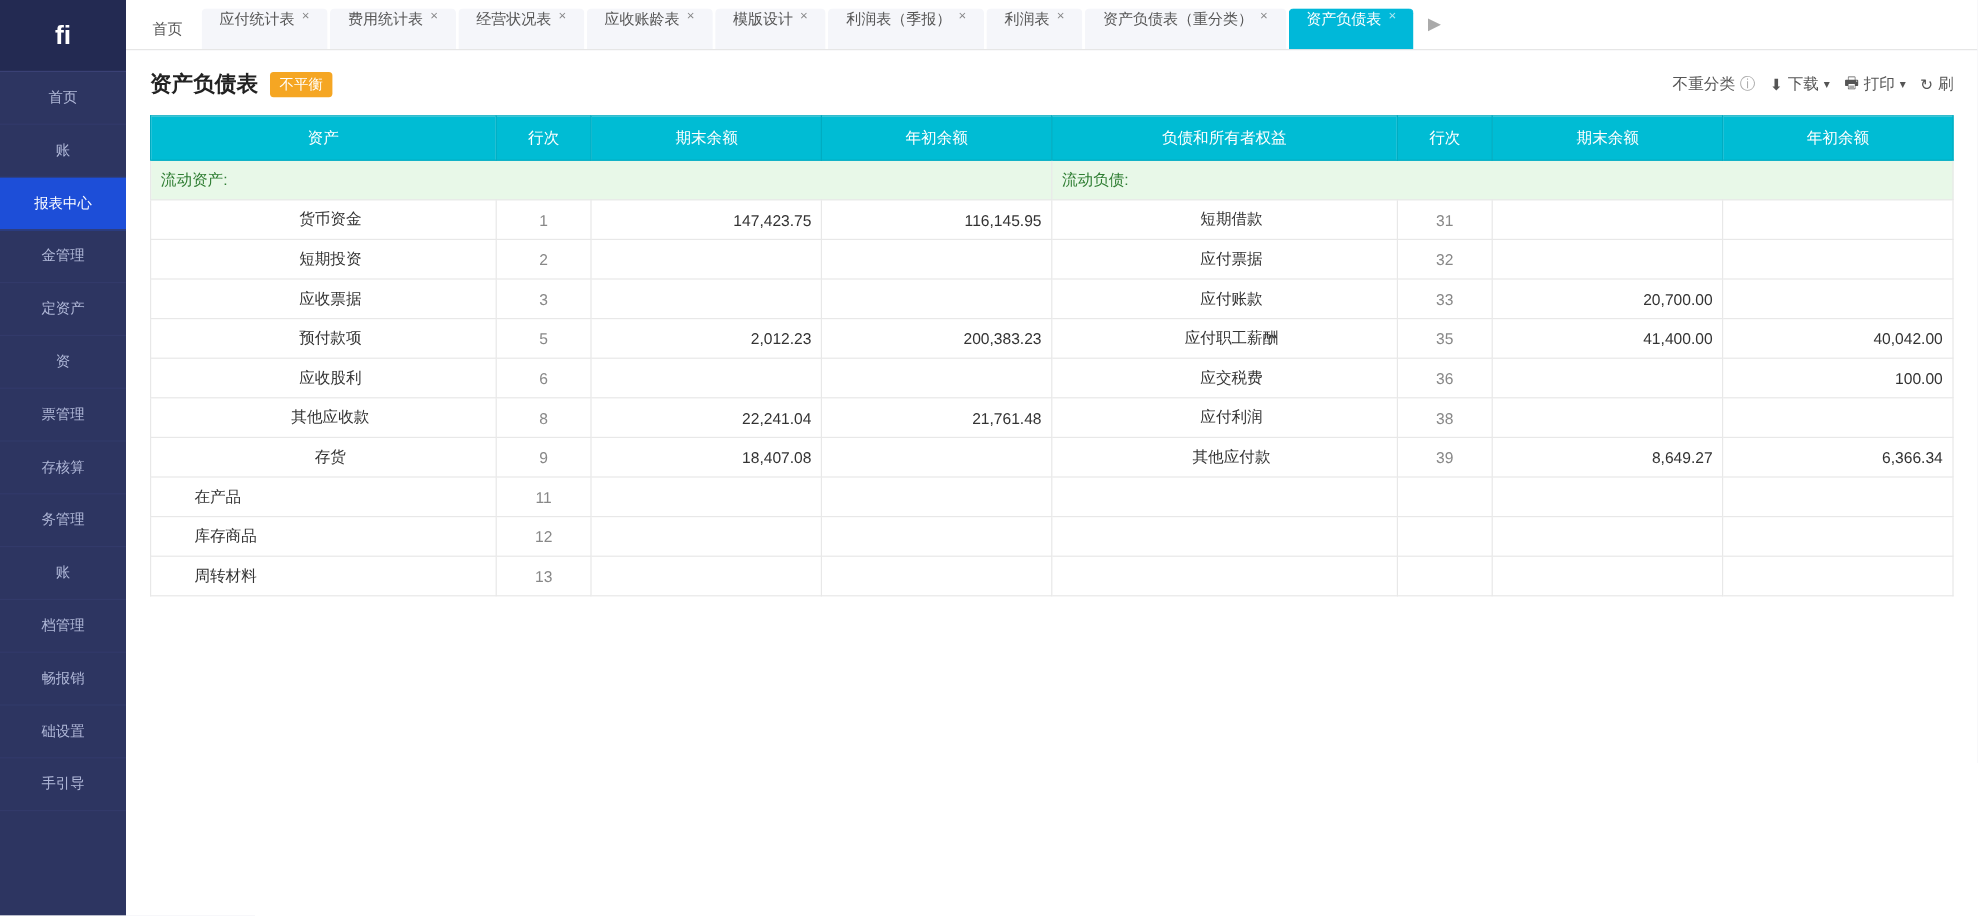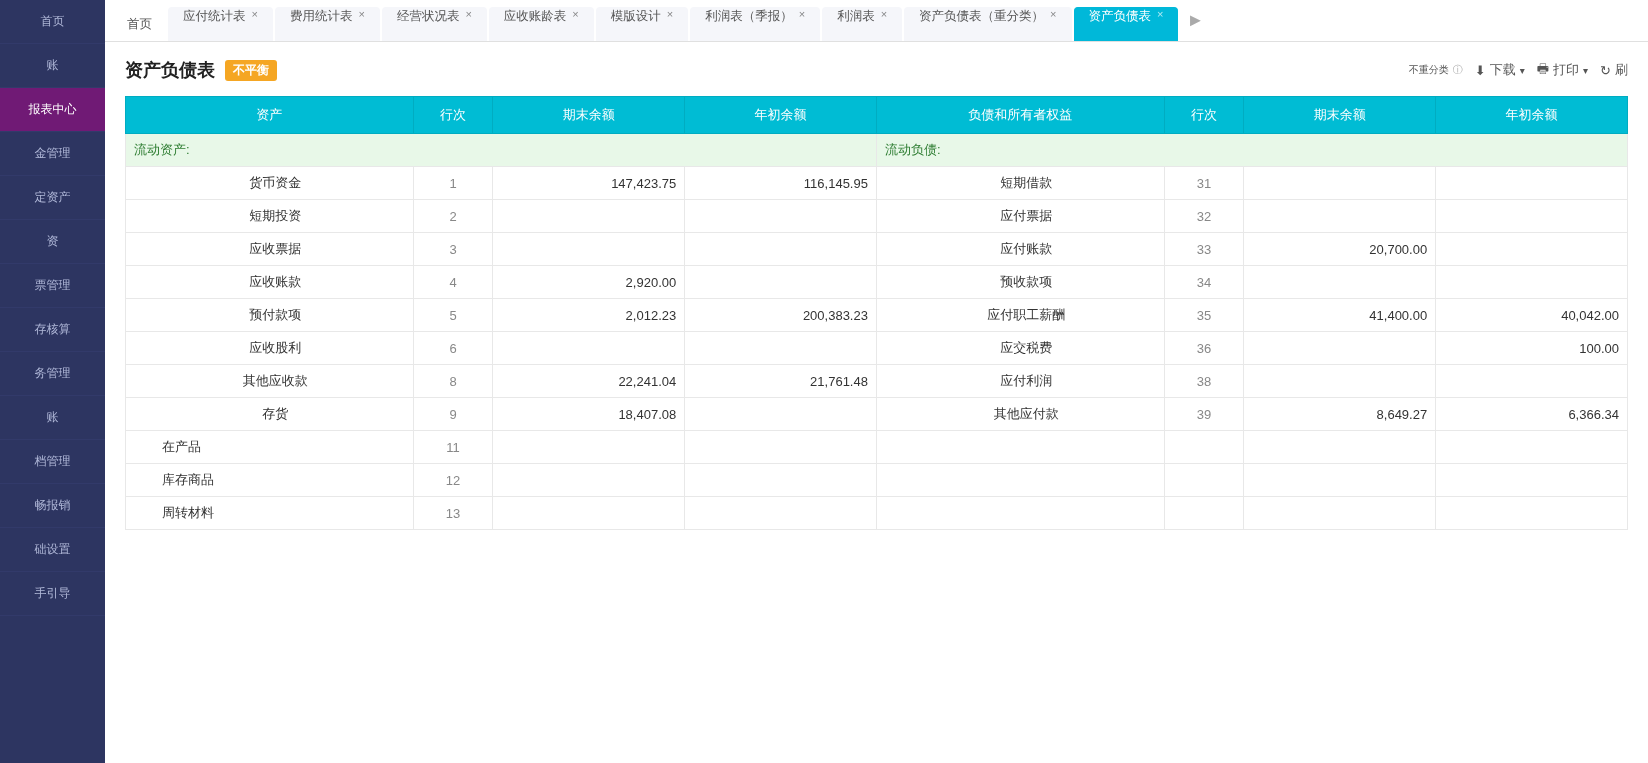--- a/index.html
+++ b/index.html
@@ -28,21 +28,21 @@
       border-bottom: 1px solid #3a4175;
     }
     .sidebar-item {
       padding: 13px 0;
       text-align: center;
       font-size: 12px;
       cursor: pointer;
       color: #b0b8d8;
       border-bottom: 1px solid #323a6a;
     }
-    .sidebar-item.active { background: #701a75; color: #fff; }
+    .sidebar-item.active { background: #1d4ed8; color: #fff; }
 
     
     .main {
       flex: 1;
       display: flex;
       flex-direction: column;
       overflow: hidden;
       background: #f5f6fa;
     }
 
@@ -119,42 +119,41 @@
       font-size: 18px;
       font-weight: bold;
       color: #222;
     }
     .badge-unbalanced {
       background: #f5a623;
       color: #fff;
       font-size: 12px;
       padding: 2px 8px;
       border-radius: 3px;
-      font-weight: bold;
     }
     .page-actions {
       display: flex;
       align-items: center;
       gap: 12px;
       color: #555;
       font-size: 13px;
     }
     .page-actions .action-btn {
       display: flex;
       align-items: center;
       gap: 4px;
       cursor: pointer;
       color: #555;
     }
     .no-classify {
       display: flex;
       align-items: center;
       gap: 4px;
       color: #555;
-      font-size: 10px;
+      font-size: 13px;
     }
 
     
     .report-table {
       width: 100%;
       border-collapse: collapse;
       font-size: 13px;
       border-radius: 26px;
     }
     .report-table th {
@@ -180,20 +179,21 @@
     }
     .report-table td.text-left { text-align: center; padding-left: 20px; }
     .report-table td.text-left-indent { text-align: left; padding-left: 36px; }
     .report-table td.number { text-align: right; }
     .report-table td.row-num { color: #888; }
   </style>
 </head>
 <body>
 
 <div class="sidebar">
+  <div class="sidebar-logo">fi</div>
   <div class="sidebar-item">首页</div>
   <div class="sidebar-item">账</div>
   <div class="sidebar-item active">报表中心</div>
   <div class="sidebar-item">金管理</div>
   <div class="sidebar-item">定资产</div>
   <div class="sidebar-item">资</div>
   <div class="sidebar-item">票管理</div>
   <div class="sidebar-item">存核算</div>
   <div class="sidebar-item">务管理</div>
   <div class="sidebar-item">账</div>
@@ -318,30 +318,20 @@
       <td class="text-left">应收票据</td>
       <td class="row-num">3</td>
       <td class="number"></td>
       <td class="number"></td>
       <td class="text-left">应付账款</td>
       <td class="row-num">33</td>
       <td class="number">20,700.00</td>
       <td class="number"></td>
     </tr>
           <tr>
-      <td class="text-left">应收账款</td>
-      <td class="row-num">4</td>
-      <td class="number">2,920.00</td>
-      <td class="number"></td>
-      <td class="text-left">预收款项</td>
-      <td class="row-num">34</td>
-      <td class="number"></td>
-      <td class="number"></td>
-    </tr>
-          <tr>
       <td class="text-left">预付款项</td>
       <td class="row-num">5</td>
       <td class="number">2,012.23</td>
       <td class="number">200,383.23</td>
       <td class="text-left">应付职工薪酬</td>
       <td class="row-num">35</td>
       <td class="number">41,400.00</td>
       <td class="number">40,042.00</td>
     </tr>
           <tr>

